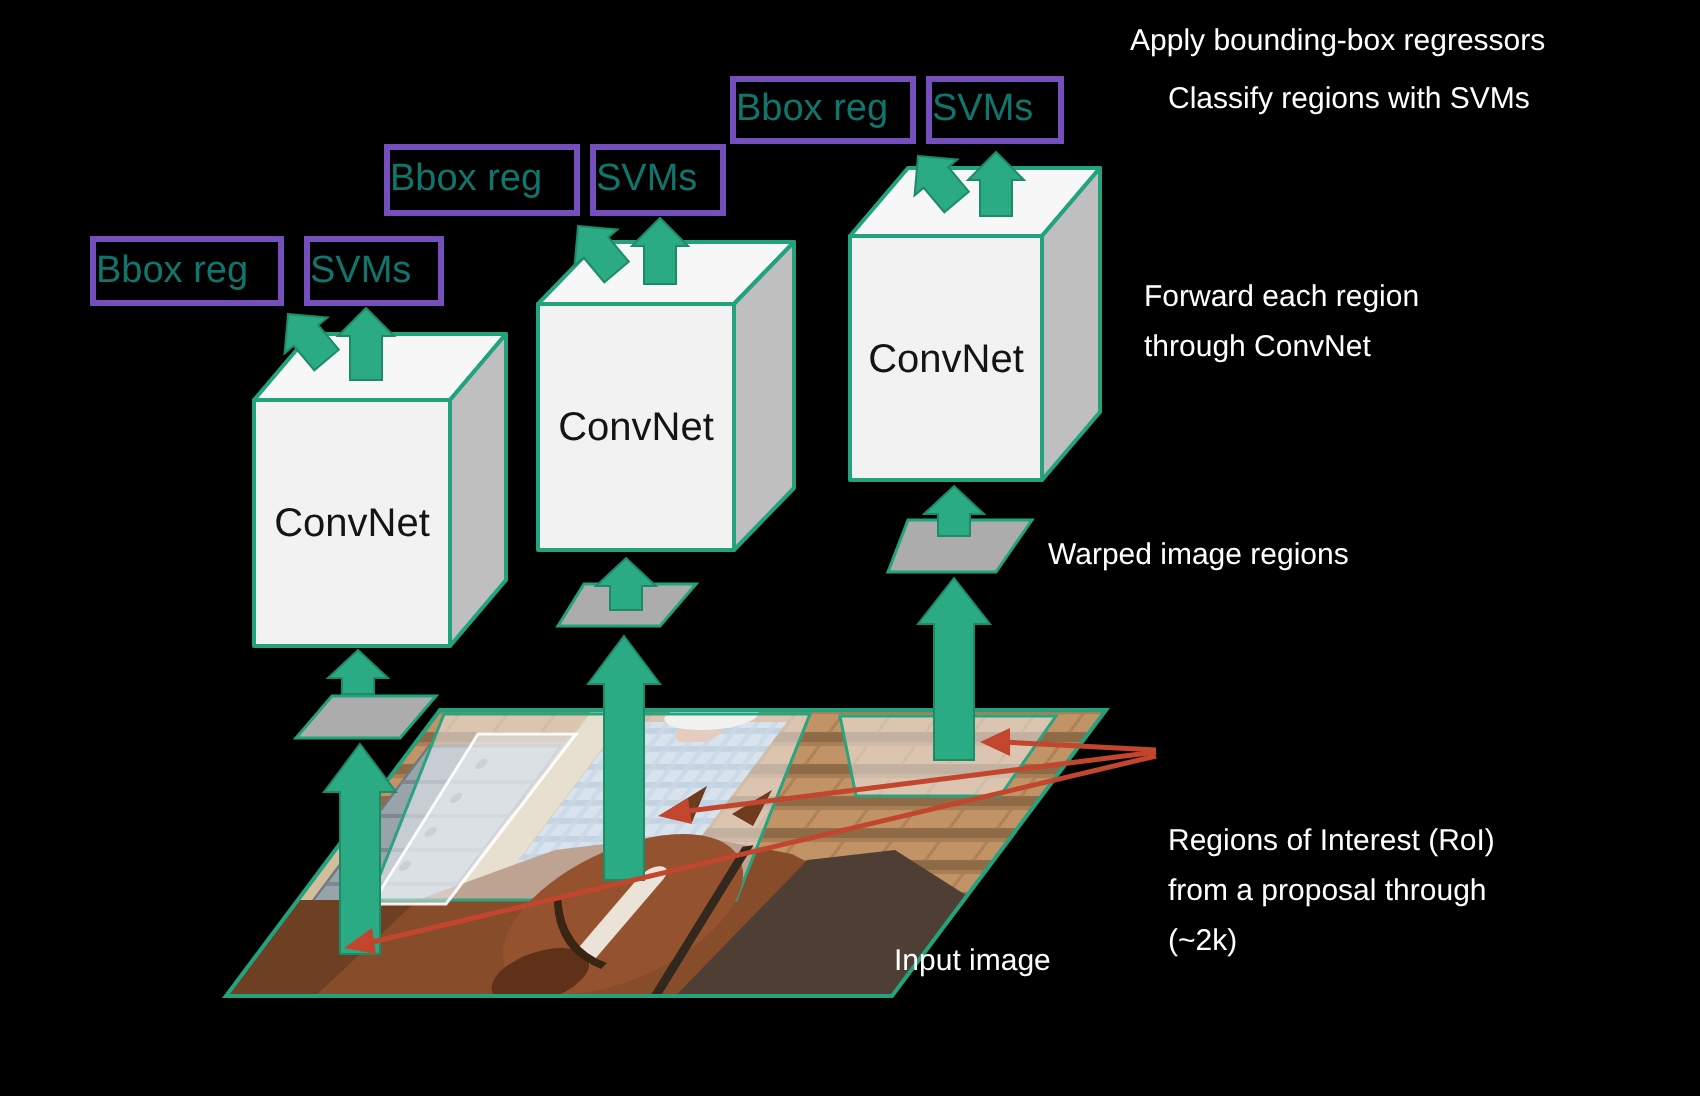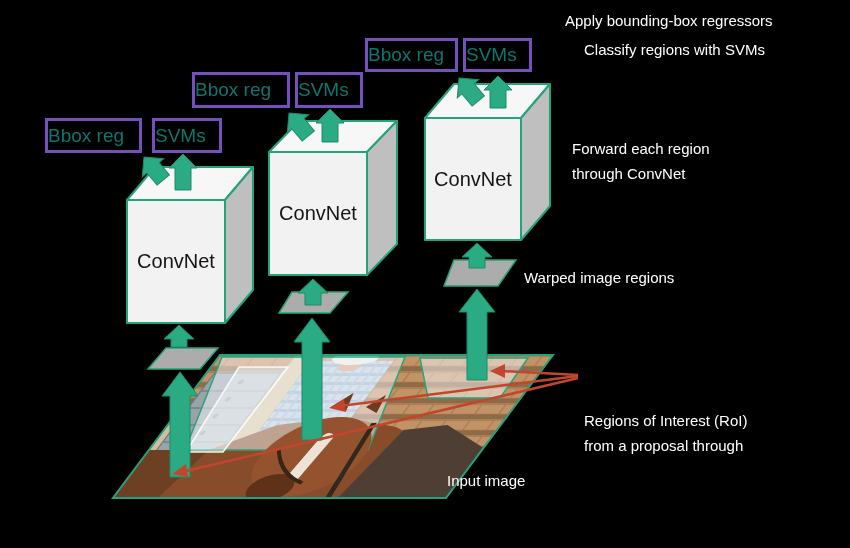--- a/index.html
+++ b/index.html
@@ -164,16 +164,17 @@
 <div class="note" style="left:565px;top:8px;">Apply bounding-box regressors</div>
 <div class="note" style="left:565px;top:37px;margin-left:19px;">Classify regions with SVMs</div>
 <div class="note" style="left:572px;top:136px;">
   <div>Forward each region</div>
   <div>through ConvNet</div>
 </div>
 <div class="note" style="left:524px;top:265px;">Warped image regions</div>
 <div class="note" style="left:584px;top:364px;margin-top:44px;">
   <div>Regions of Interest (RoI)</div>
   <div>from a proposal through</div>
+  <div>(~2k)</div>
 </div>
 <div class="note" style="left:447px;top:468px;">Input image</div>
 
 </div>
 
 </body></html>

